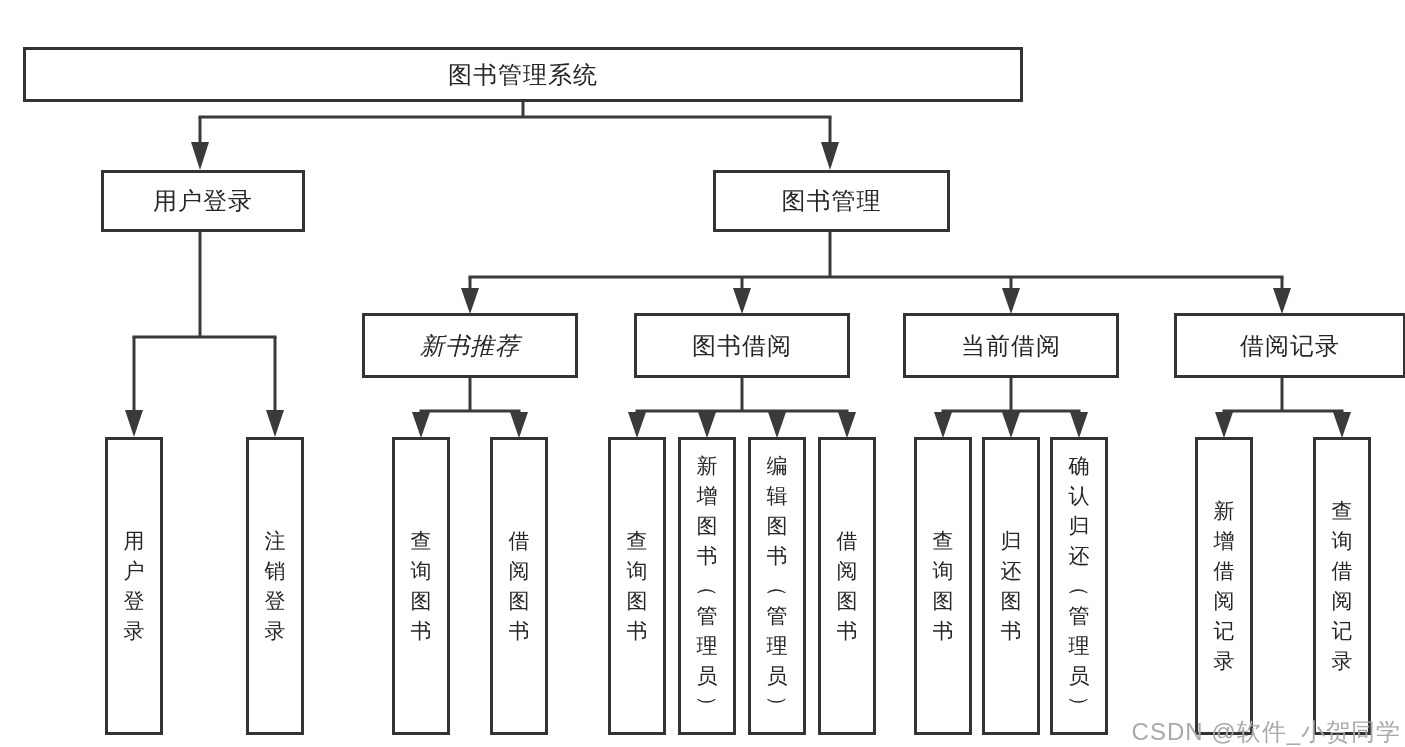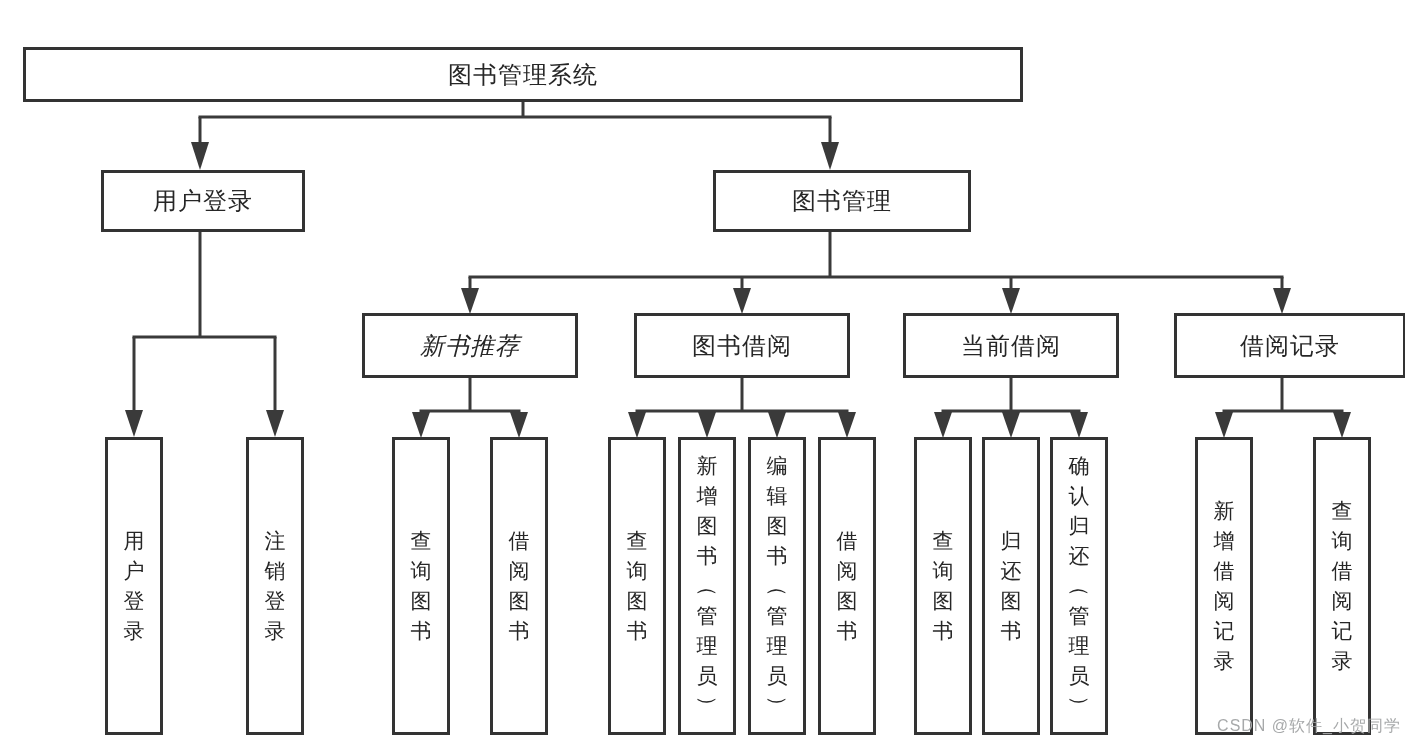--- a/index.html
+++ b/index.html
@@ -32,21 +32,21 @@
   }
   .hbox{font-size:24px;letter-spacing:1px;}
   .titlebox{left:23px;top:13px;width:1000px;height:55px;margin-top:34px;}
   .vbox{width:58px;top:437px;height:298px;}
   .vtext{display:block;font-size:21px;line-height:30px;}
   .vchar{display:block;height:30px;line-height:30px;width:100%;text-align:center;}
   .vchar.rot{transform:rotate(90deg);}
   #watermark{
     position:absolute;z-index:2;
     top:716px;right:4px;
-    font-size:16px;color:var(--watermark);
+    font-size:24px;color:var(--watermark);
     white-space:nowrap;letter-spacing:1px;
   }
 </style>
 </head>
 <body>
 
 <div id="canvas">
 
   <svg id="connectors" width="1405" height="747" viewBox="0 0 1405 747">
 
@@ -113,21 +113,21 @@
     </g>
   </svg>
 
   <div class="box hbox titlebox">
     <span>图书管理系统</span>
   </div>
 
   <div class="box hbox" style="left:83px;top:170px;width:204px;height:62px;margin-left:18px;">
     <span>用户登录</span>
   </div>
-  <div class="box hbox" style="left:713px;top:170px;width:258px;height:62px;">
+  <div class="box hbox" style="left:713px;top:170px;width:237px;height:62px;">
     <span>图书管理</span>
   </div>
 
   <div class="box hbox" style="left:362px;top:313px;width:216px;height:65px;font-style:italic;">
     <span>新书推荐</span>
   </div>
   <div class="box hbox" style="left:903px;top:313px;width:216px;height:65px;">
     <span>当前借阅</span>
   </div>
   <div class="box hbox" style="left:634px;top:313px;width:216px;height:65px;">

